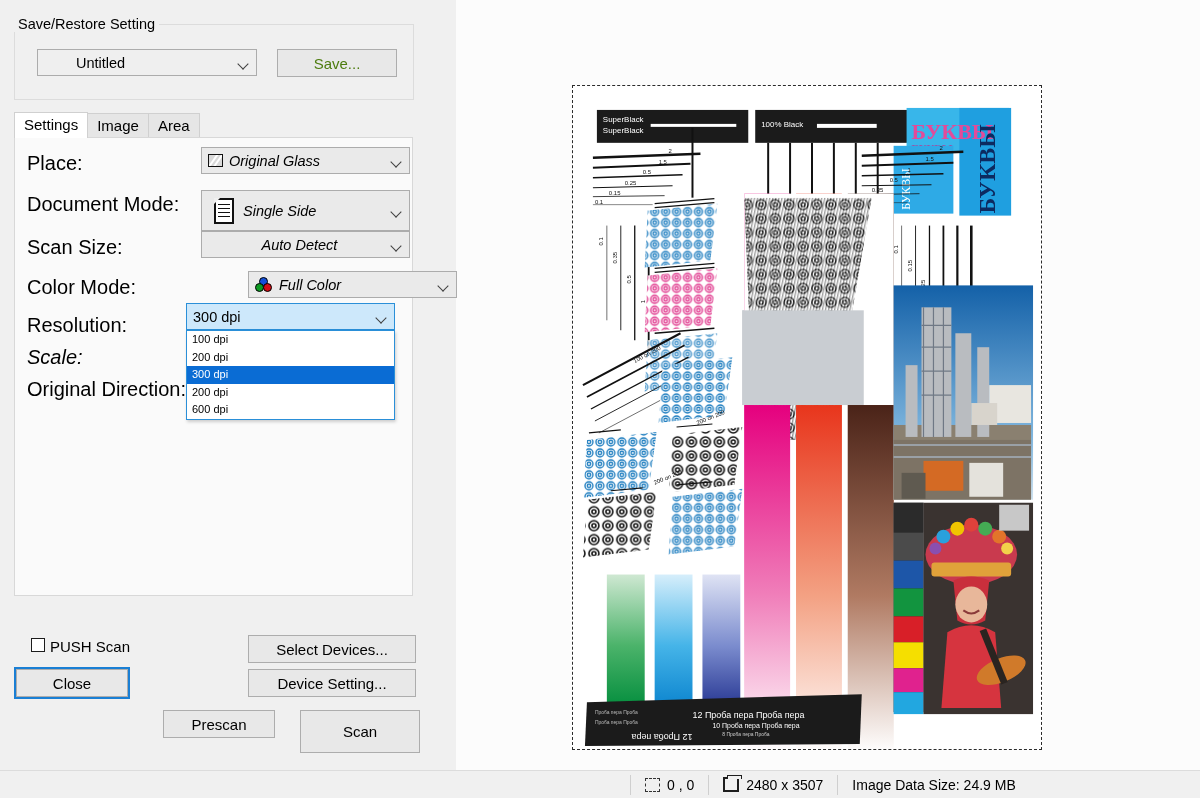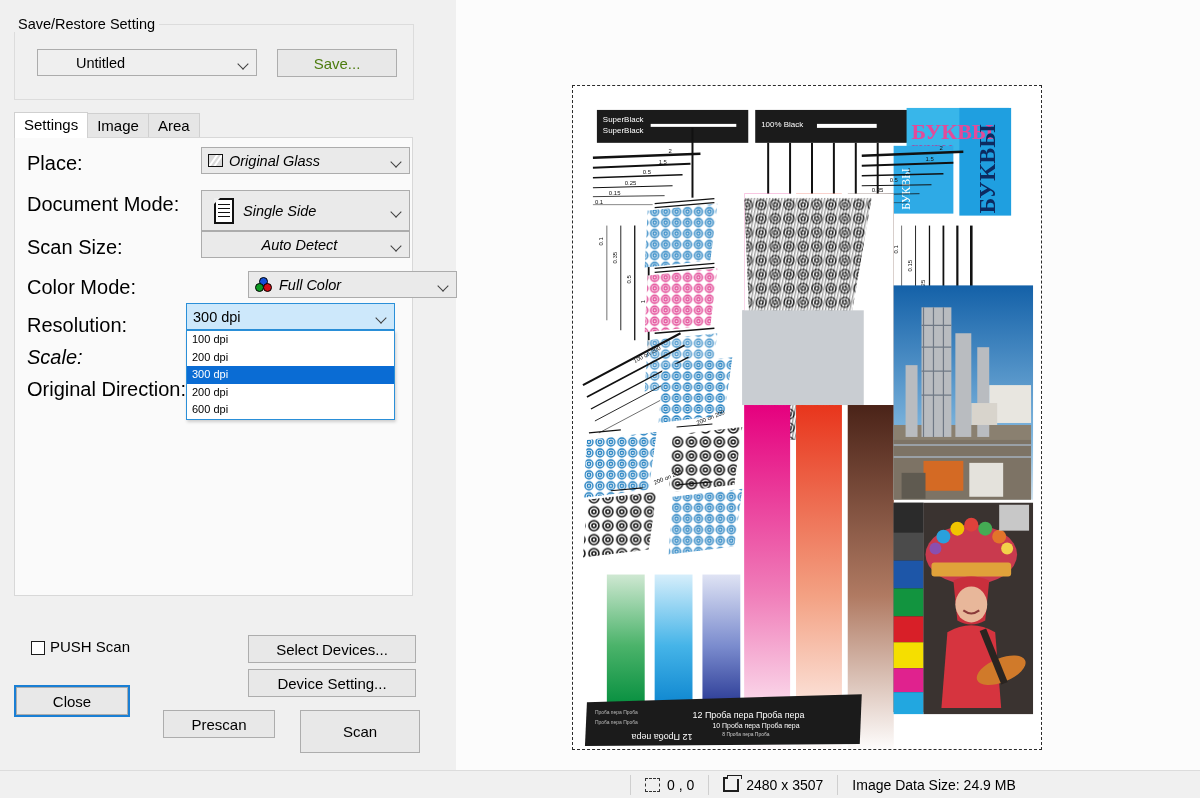--- a/index.html
+++ b/index.html
@@ -124,36 +124,36 @@
   #resolution-combo .f-text { flex: 1; }
   #resolution-list {
     position: absolute; left: 186px; width: 209px;
     border: 1px solid #2a8fd8; background: #fff; z-index: 7;
     box-shadow: 1px 2px 3px rgba(0,0,0,0.18);
   }
   .opt { font-size: 11px; padding: 0px 5px; height: 17.6px; line-height: 17.6px; }
   .opt.selected { background: #0a6cd4; color: #fff; }
 
   
-  #push-scan-row { position: absolute; left: 31px; top: 638px; display: flex; align-items: flex-end; }
+  #push-scan-row { position: absolute; left: 31px; top: 638px; display: flex; align-items: flex-start; }
   #push-scan-box {
     width: 14px; height: 14px; border: 1.6px solid #1c1c1c; background: #fff;
     margin-right: 5px; flex: none;
   }
   #push-scan-label { font-size: 15px; }
 
   .btn {
     position: absolute; border: 1px solid #adadad; background: #e8e8e8;
     font-size: 15px; color: #000; font-family: "Liberation Sans", sans-serif;
     cursor: default;
   }
   #select-devices-btn { left: 248px; top: 635px; width: 168px; height: 28px; }
   #device-setting-btn { left: 248px; top: 669px; width: 168px; height: 28px; }
   #close-btn {
-    left: 16px; top: 687px; width: 112px; height: 28px;
+    left: 16px; top: 669px; width: 112px; height: 28px;
     background: #e8e8e8; border: 1px solid #adadad;
     outline: 2px solid #1a7fd4; outline-offset: 0px;
   }
   #prescan-btn { left: 163px; top: 710px; width: 112px; height: 28px; }
   #scan-btn { left: 300px; top: 710px; width: 120px; height: 43px; }
 
   
   #preview-pane {
     position: absolute; left: 456px; top: 0px; width: 744px; height: 770px;
     background: #fcfcfc;

